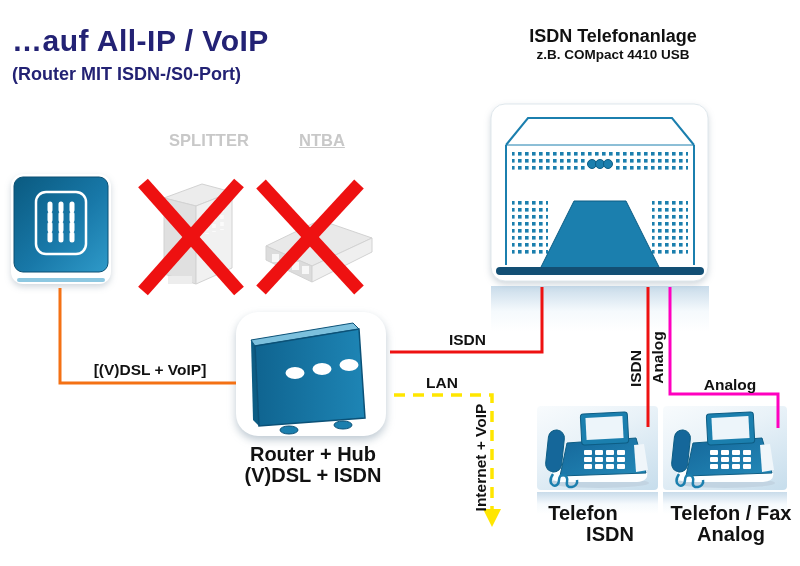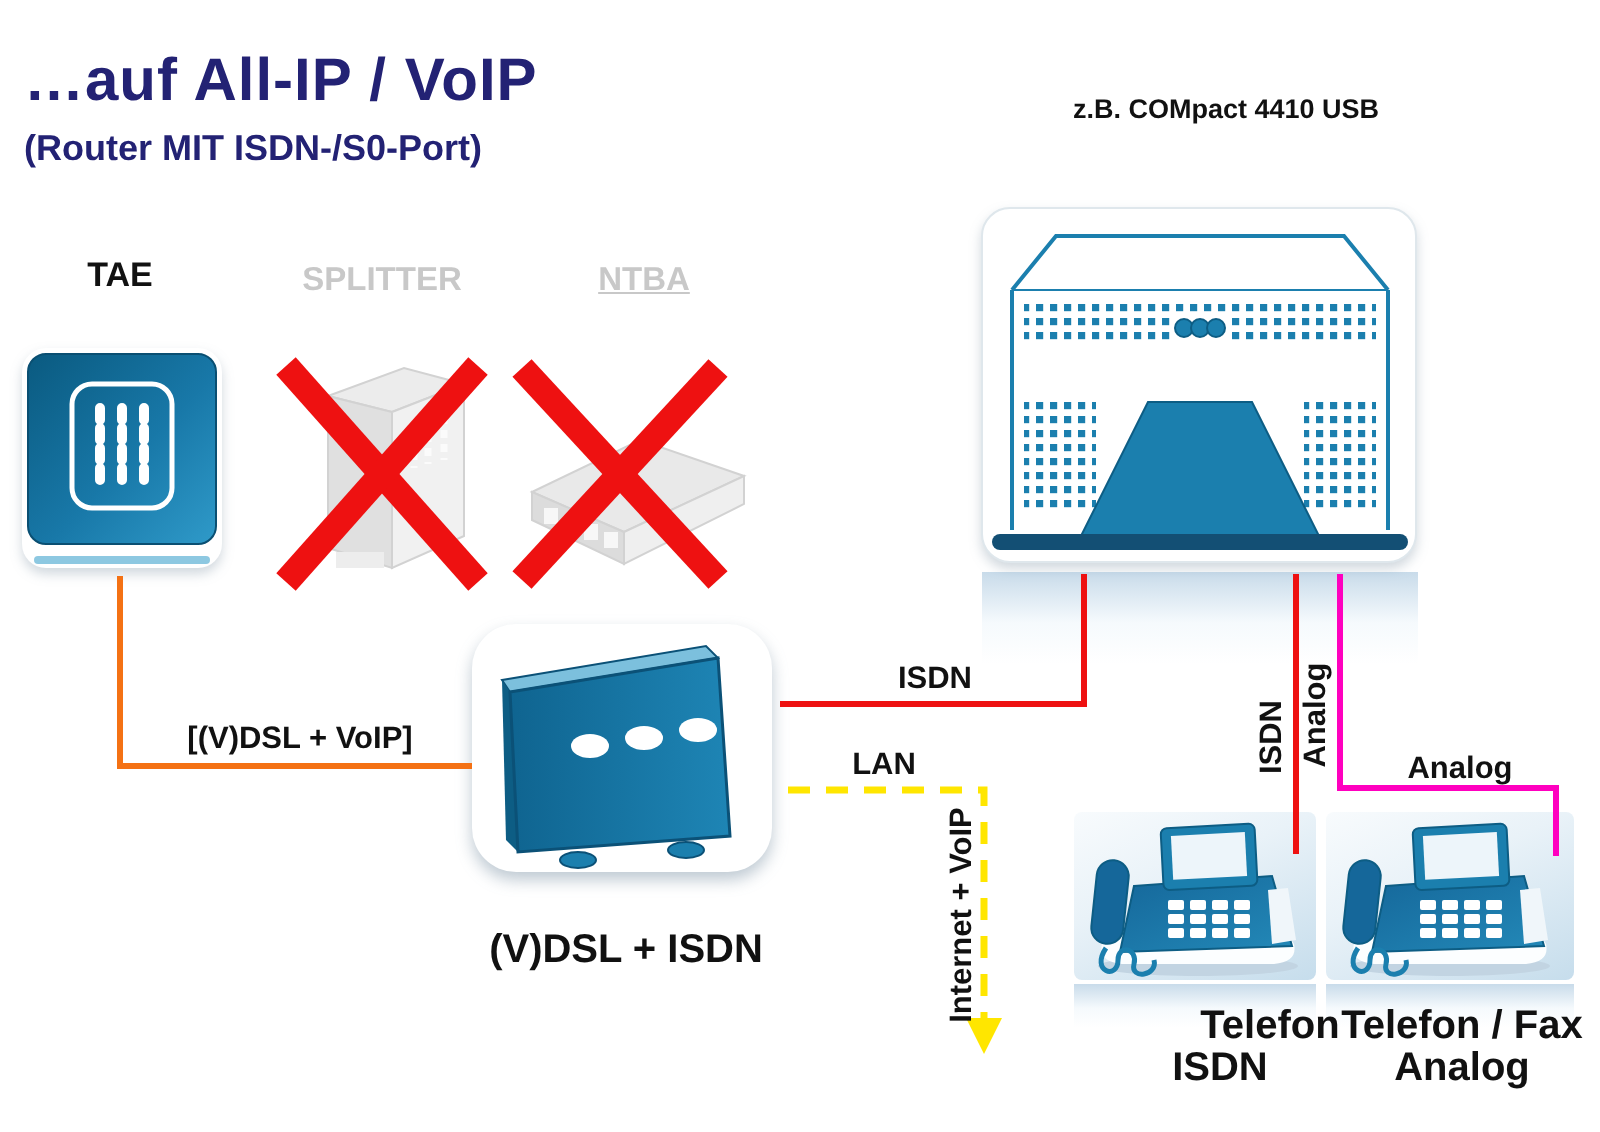--- a/index.html
+++ b/index.html
@@ -34,24 +34,24 @@
   .arrow-yellow{fill:var(--yellow);}
 </style>
 </head>
 <body>
 
 <div class="canvas">
 
   <div class="abs title" style="left:12px;top:24px;">…auf All-IP / VoIP</div>
   <div class="abs subtitle" style="left:12px;top:64px;">(Router MIT ISDN-/S0-Port)</div>
 
+  <div class="abs lbl pbx-title" style="left:488px;top:27px;width:250px;">ISDN Telefonanlage</div>
   <div class="abs lbl pbx-sub" style="left:488px;top:48px;width:250px;">z.B. COMpact 4410 USB</div>
 
-  <div class="abs lbl node-main" style="left:8px;top:129px;width:104px;">TAE</div>
-  <div class="abs lbl ghost" style="left:131px;top:131px;width:120px;">SPLITTER</div>
+  <div class="abs lbl ghost" style="left:149px;top:131px;width:120px;">SPLITTER</div>
   <div class="abs lbl ghost" style="left:262px;top:131px;width:120px;text-decoration:underline;">NTBA</div>
 
   <svg class="abs softshadow" style="left:10px;top:166px;" width="104" height="126" viewBox="0 0 104 126">
     <defs>
       <linearGradient id="tg" x1="0" y1="0" x2="1" y2="1">
         <stop offset="0" stop-color="#0a5a80"></stop>
           <stop offset="0.55" stop-color="#1878a8"></stop>
           <stop offset="1" stop-color="#2f9ac9"></stop>
       </linearGradient>
     </defs>
@@ -215,19 +215,20 @@
   </svg>
 
   <div class="abs lbl linklbl" style="left:80px;top:361px;width:140px;">[(V)DSL + VoIP]</div>
   <div class="abs lbl linklbl" style="left:420px;top:331px;width:95px;">ISDN</div>
   <div class="abs lbl linklbl" style="left:404px;top:374px;width:76px;">LAN</div>
   <div class="abs lbl linklbl rot" style="left:420px;top:449px;width:122px;">Internet + VoIP</div>
   <div class="abs lbl linklbl rot" style="left:605px;top:360px;width:62px;">ISDN</div>
   <div class="abs lbl linklbl rot" style="left:616px;top:349px;width:84px;">Analog</div>
   <div class="abs lbl linklbl" style="left:684px;top:376px;width:92px;">Analog</div>
 
+  <div class="abs lbl router-main" style="left:234px;top:443px;width:158px;">Router + Hub</div>
   <div class="abs lbl router-sub" style="left:234px;top:464px;width:158px;">(V)DSL + ISDN</div>
-  <div class="abs lbl phone-main" style="left:574px;top:502px;width:122px;">Telefon</div>
+  <div class="abs lbl phone-main" style="left:522px;top:502px;width:122px;">Telefon</div>
   <div class="abs lbl phone-sub" style="left:549px;top:523px;width:122px;">ISDN</div>
   <div class="abs lbl phone-main" style="left:666px;top:502px;width:130px;">Telefon / Fax</div>
   <div class="abs lbl phone-sub" style="left:666px;top:523px;width:130px;">Analog</div>
 
 </div>
 
 </body></html>

